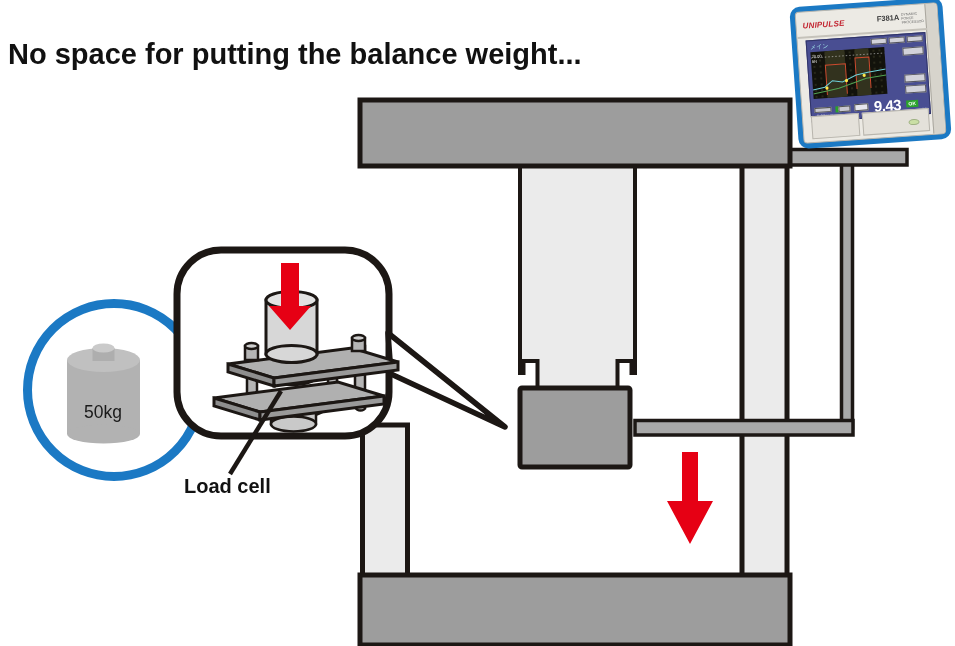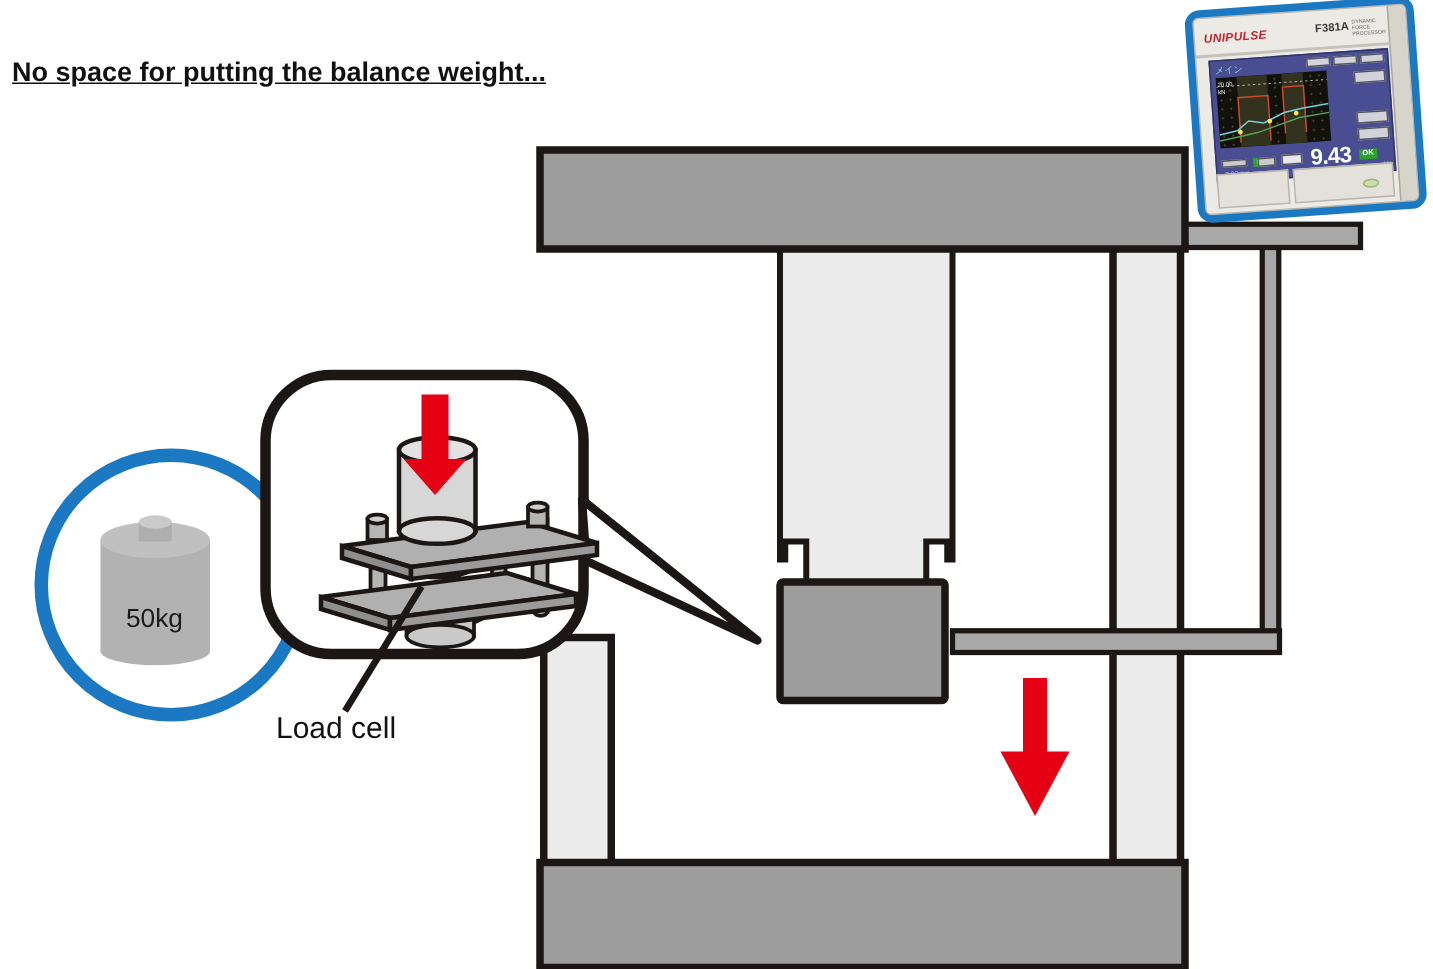--- a/index.html
+++ b/index.html
@@ -1,22 +1,22 @@
 <!DOCTYPE html>
 <html><head>
 <meta charset="utf-8">
 <style>
   html,body{margin:0;padding:0;background:#fff;}
   .stage{position:relative;width:955px;height:646px;background:#ffffff;overflow:hidden;
          font-family:"Liberation Sans","DejaVu Sans",sans-serif;}
   .stage>svg{position:absolute;left:0;top:0;}
 
-  .title{position:absolute;left:8px;top:38px;font-size:18px;font-weight:800;color:#111;
-         letter-spacing:0px;white-space:nowrap;text-decoration:underline;}
-  .loadcell-label{position:absolute;left:184px;top:475px;font-size:20px;font-weight:normal;color:#111;}
+  .title{position:absolute;left:8px;top:38px;font-size:29px;font-weight:800;color:#111;
+         letter-spacing:0px;white-space:nowrap;}
+  .loadcell-label{position:absolute;left:184px;top:475px;font-size:20px;font-weight:bold;color:#111;}
 
   
   .device{position:absolute;left:794px;top:2px;width:153px;height:142px;
           transform:rotate(-4deg);transform-origin:50% 50%;
           background:#1b79c4;border-radius:10px;padding:5px;box-sizing:border-box;z-index:6;}
   .device-body{position:relative;width:100%;height:100%;background:#eceae4;border-radius:4px;
           overflow:hidden;border:1px solid #b9b6ae;box-sizing:border-box;}
   .device-side{position:absolute;top:0;right:0;bottom:0;width:11px;background:#d7d4cc;
           border-left:1px solid #aaa79f;}
   .dev-header{position:absolute;top:0;left:0;right:11px;height:24px;border-bottom:2px solid #c5c2ba;}

